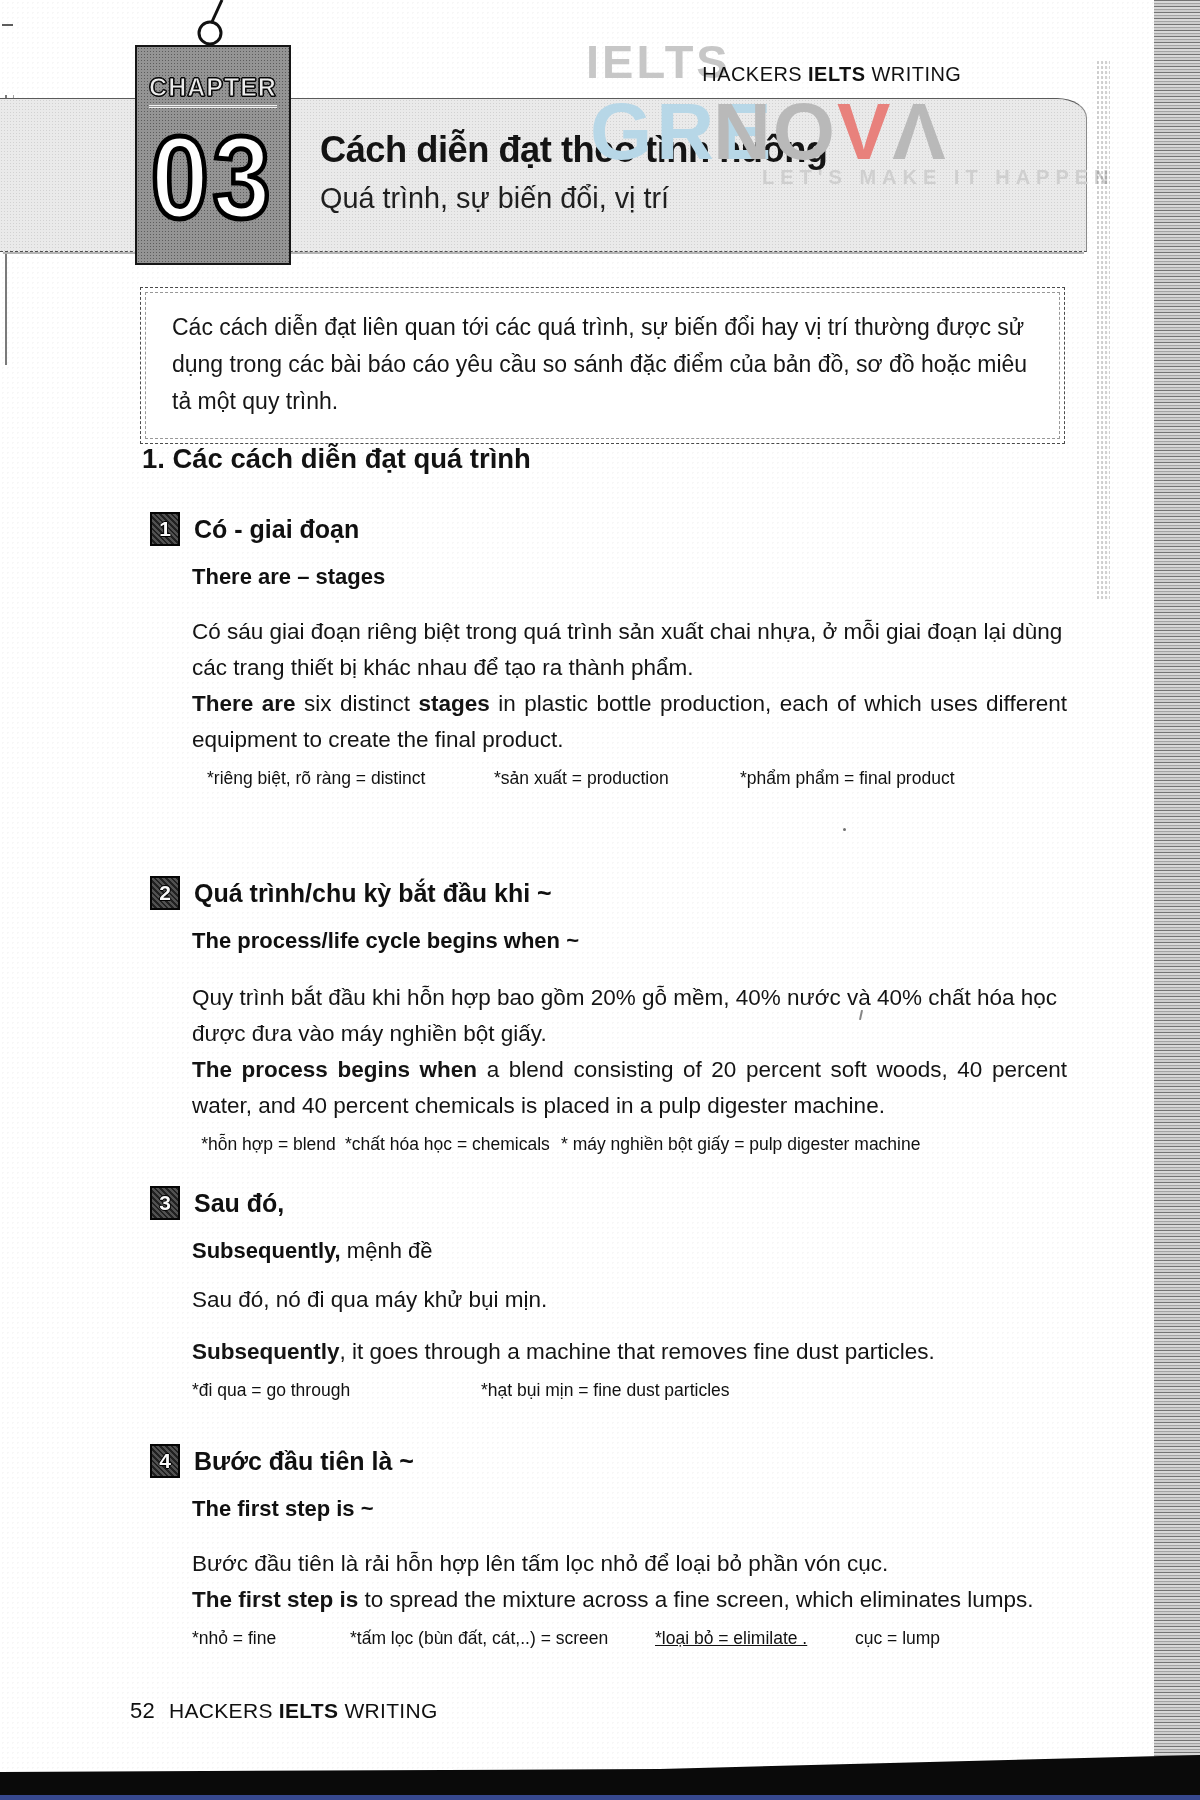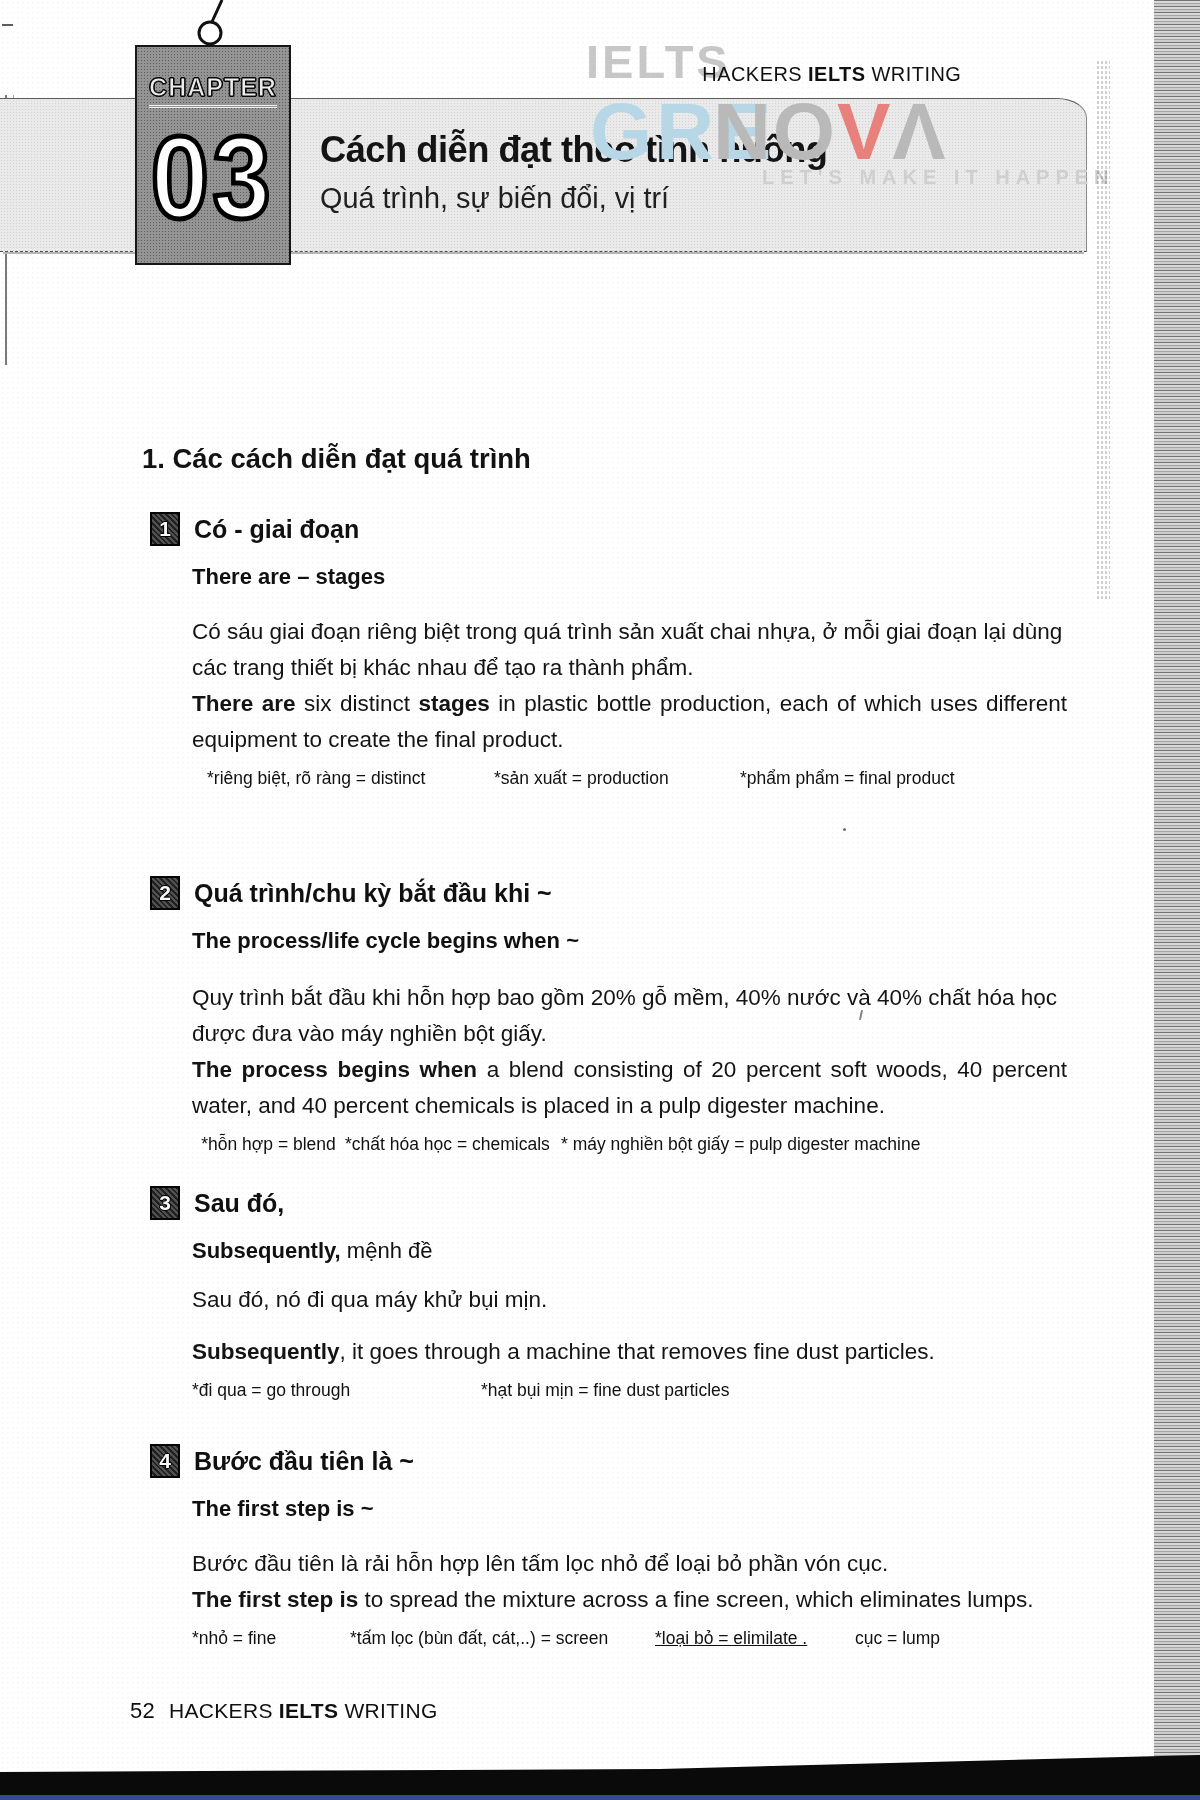--- a/index.html
+++ b/index.html
@@ -174,20 +174,23 @@
     <div class="chapter-number">03</div>
   </div>
 
   <div class="brand-top"><span>HACKERS</span>&nbsp;<b>IELTS</b>&nbsp;<span>WRITING</span></div>
 
   <div class="wm-ielts">IELTS</div>
   <div class="wm-gre">GRE</div>
   <div class="wm-nova"><span>NO</span><span class="v-red">V</span><span>Λ</span></div>
   <div class="wm-tagline">LET'S MAKE IT HAPPEN</div>
 
+  <div class="intro-outer">
+    <div class="intro-inner">Các cách diễn đạt liên quan tới các quá trình, sự biến đổi hay vị trí thường được sử dụng trong các bài báo cáo yêu cầu so sánh đặc điểm của bản đồ, sơ đồ hoặc miêu tả một quy trình.</div>
+  </div>
 
   <div class="section-heading">1. Các cách diễn đạt quá trình</div>
 
   <div class="item item1" style="top:512px;">
     <div class="item-head">
       <div class="num-badge">1</div>
       <div class="item-title">Có - giai đoạn</div>
     </div>
     <div class="item-body">
       <div class="pattern"><b>There are – stages</b><span></span></div>

